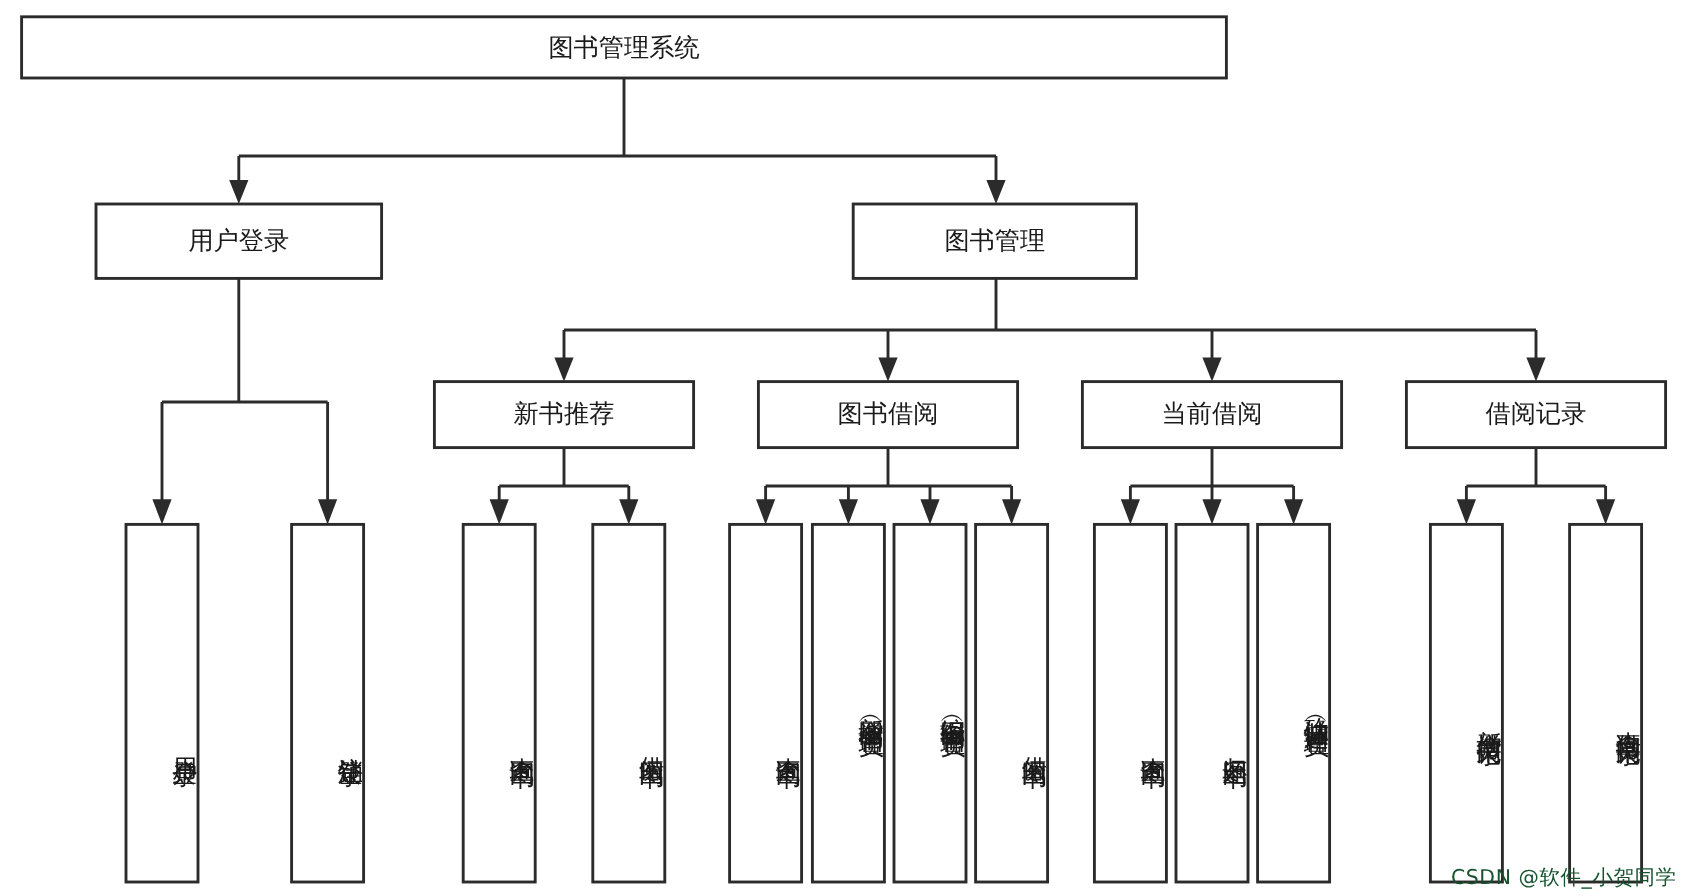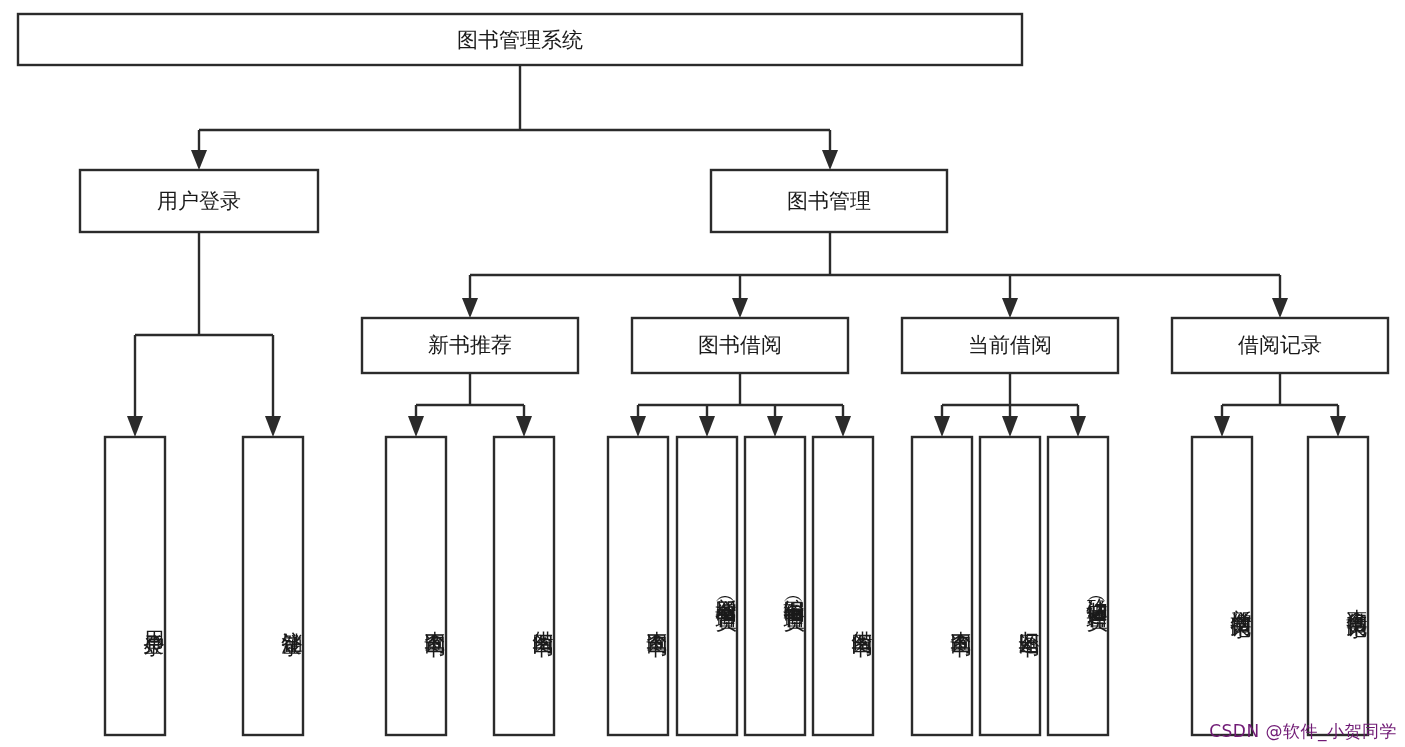--- a/index.html
+++ b/index.html
@@ -63,21 +63,21 @@
     align-items: flex-start;
     justify-content: center;
     pointer-events: none;
   }
   .watermark {
     position: absolute;
     right: 8px;
     bottom: 4px;
     font-family: "DejaVu Sans", "Liberation Sans", sans-serif;
     font-size: 17px;
-    color: #701a75;
+    color: #14532d;
     letter-spacing: 0.5px;
     white-space: nowrap;
   }
 </style>
 </head>
 <body>
 
 <div id="diagram-root">
 
   <svg class="diagram" viewBox="0 0 1405 747">

